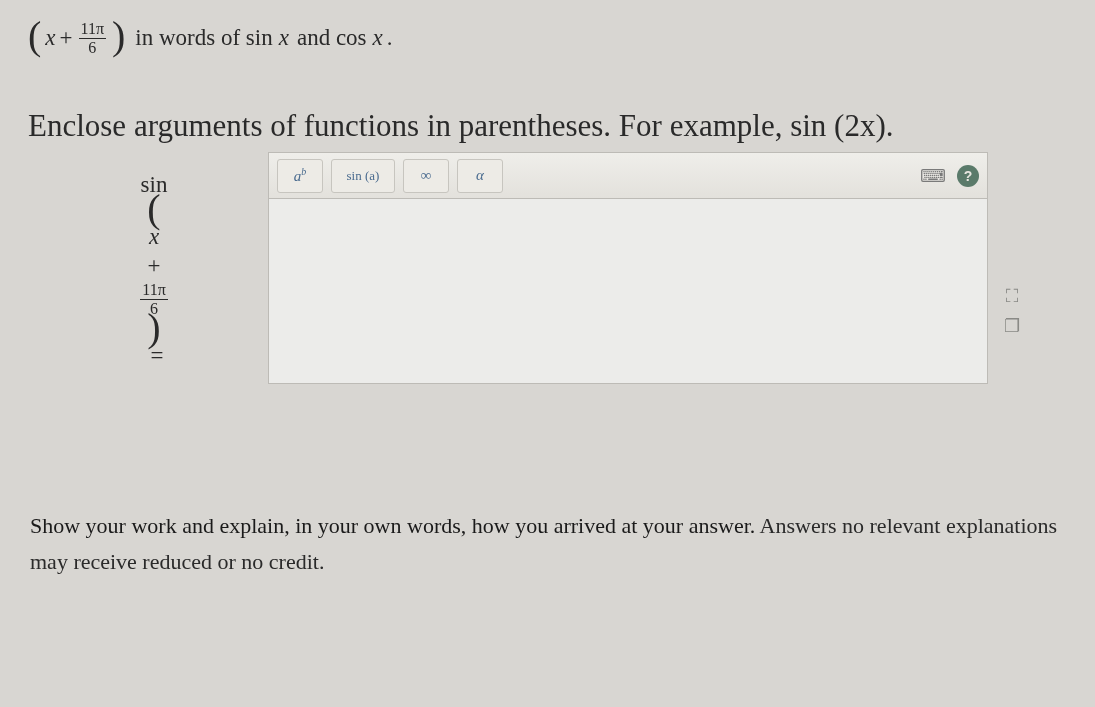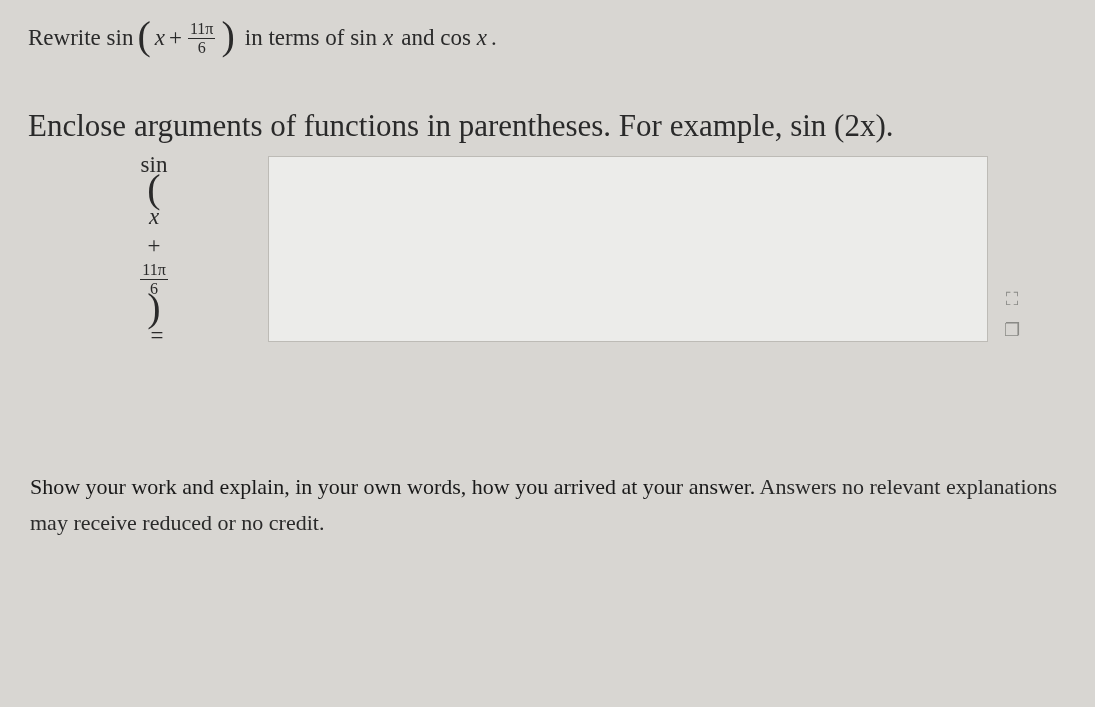--- a/index.html
+++ b/index.html
@@ -151,30 +151,29 @@
     font-size: 22px;
     line-height: 1.6;
     padding: 0 2px;
   }
   .bold { font-weight: normal; color: #1a1a1a; }
 </style>
 </head>
 <body>
 
 <div class="question-line1">
-  <span>Rewrite sin</span>
   <span class="paren-lg">(</span>
   <span class="math-italic">x</span>
   <span>+</span>
   <span class="frac">
     <span class="num">11π</span>
     <span class="den">6</span>
   </span>
   <span class="paren-lg">)</span>
-  <span style="margin-left:6px">in terms of sin</span>
+  <span style="margin-left:6px">in words of sin</span>
   <span class="math-italic" style="margin-left:2px">x</span>
   <span style="margin-left:4px">and cos</span>
   <span class="math-italic" style="margin-left:2px">x</span>
   <span>.</span>
 </div>
 
 <div class="question-line2">Enclose arguments of functions in parentheses. For example, sin (2x).</div>
 
 <div class="answer-row">
   <div class="lhs">
@@ -184,20 +183,41 @@
     <span>+</span>
     <span class="frac">
       <span class="num">11π</span>
       <span class="den">6</span>
     </span>
     <span class="paren-lg">)</span>
     <span style="margin-left:6px">=</span>
   </div>
 
   <div class="editor-wrap">
+    <div class="toolbar">
+      <div class="tool-btn">
+        <span style="font-style:italic"><span>a</span><sup>b</sup></span>
+      </div>
+      <div class="tool-btn wide">
+        <span style="font-size:13px">sin (a)</span>
+      </div>
+      <div class="tool-btn">
+        <span>∞</span>
+      </div>
+      <div class="tool-btn">
+        <span style="font-style:italic">α</span>
+      </div>
+      <div class="toolbar-spacer"></div>
+      <div class="toolbar-icon">
+        <span>⌨</span>
+      </div>
+      <div class="help-icon">
+        <span>?</span>
+      </div>
+    </div>
     <textarea class="input-area" value="" style=""></textarea>
     <div class="side-icons">
       <div class="side-icon">
           <span>⛶</span>
         </div>
       <div class="side-icon">
           <span>❐</span>
         </div>
     </div>
   </div>

